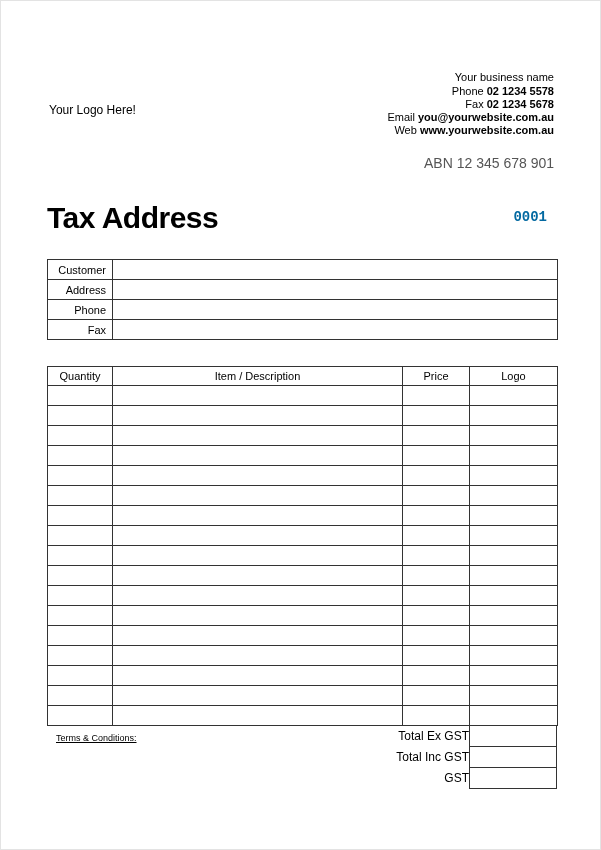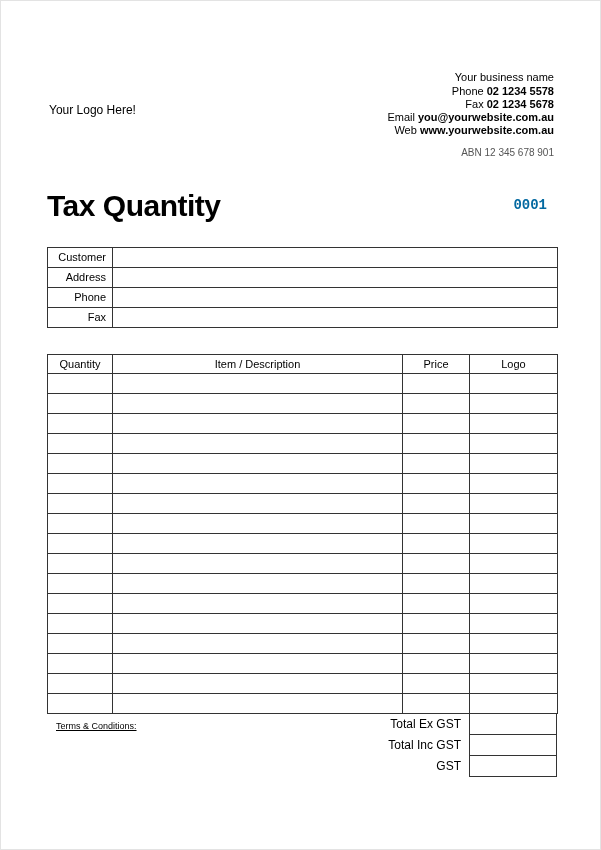--- a/index.html
+++ b/index.html
@@ -15,21 +15,21 @@
     overflow: hidden;
   }
   .content { padding: 70px 46px 0 46px; }
 
   
   .header-row { display: flex; justify-content: space-between; align-items: flex-start; }
   .logo-placeholder { font-size: 12px; margin-top: 32px; padding-left: 2px; }
   .business-block { text-align: right; font-size: 11px; line-height: 1.18; }
   .business-block .biz-name { margin-bottom: 1px; }
   .business-block .biz-line b { font-weight: bold; }
-  .business-block .abn { font-size: 10px; color: #555; margin-top: 10px; }
+  .business-block .abn { font-size: 14px; color: #555; margin-top: 18px; }
 
   
   .title-row { display: flex; justify-content: space-between; align-items: flex-start; margin-top: 30px; }
   .page-title { font-size: 30px; font-weight: bold; letter-spacing: -0.5px; }
   .invoice-number {
     font-family: "Liberation Mono", monospace;
     font-weight: bold;
     font-size: 14px;
     color: #cc0000;
     margin-top: 8px;
@@ -49,21 +49,21 @@
   .items-table th { font-weight: normal; height: 19px; text-align: center; }
   .items-table td { height: 20px; }
   .col-qty   { width: 65px; }
   .col-desc  { width: 290px; }
   .col-price { width: 67px; }
   .col-total { width: 88px; }
 
   
   .bottom-section { position: relative; width: 510px; margin-top: -1px; }
   .total-row { display: flex; justify-content: flex-end; align-items: center; height: 22px; margin-bottom: -1px; }
-  .total-label { font-size: 12px; margin-right: 8px; }
+  .total-label { font-size: 12px; }
   .total-box { width: 88px; height: 22px; border: 1px solid #333; background: #fff; }
   .terms { position: absolute; left: 9px; top: 8px; font-size: 9px; text-decoration: underline; }
 </style>
 </head>
 <body>
 
 <div class="sheet">
   <div class="content">
 
     <div class="header-row">
@@ -74,21 +74,21 @@
             <div class="biz-line"><span>Phone </span><b>02 1234 5578</b></div>
             <div class="biz-line"><span>Fax </span><b>02 1234 5678</b></div>
             <div class="biz-line"><span>Email </span><b>you@yourwebsite.com.au</b></div>
             <div class="biz-line"><span>Web </span><b>www.yourwebsite.com.au</b></div>
           </div>
         <div class="abn">ABN 12 345 678 901</div>
       </div>
     </div>
 
     <div class="title-row">
-      <h1 class="page-title">Tax Quantity</h1>
+      <h1 class="page-title">Tax Address</h1>
       <div class="invoice-number" style="color: #0369a1;">0001</div>
     </div>
 
     <table class="customer-table">
       <tbody>
           <tr>
             <td class="label-cell">Customer</td>
             <td class="value-cell"></td>
           </tr>
           <tr>

